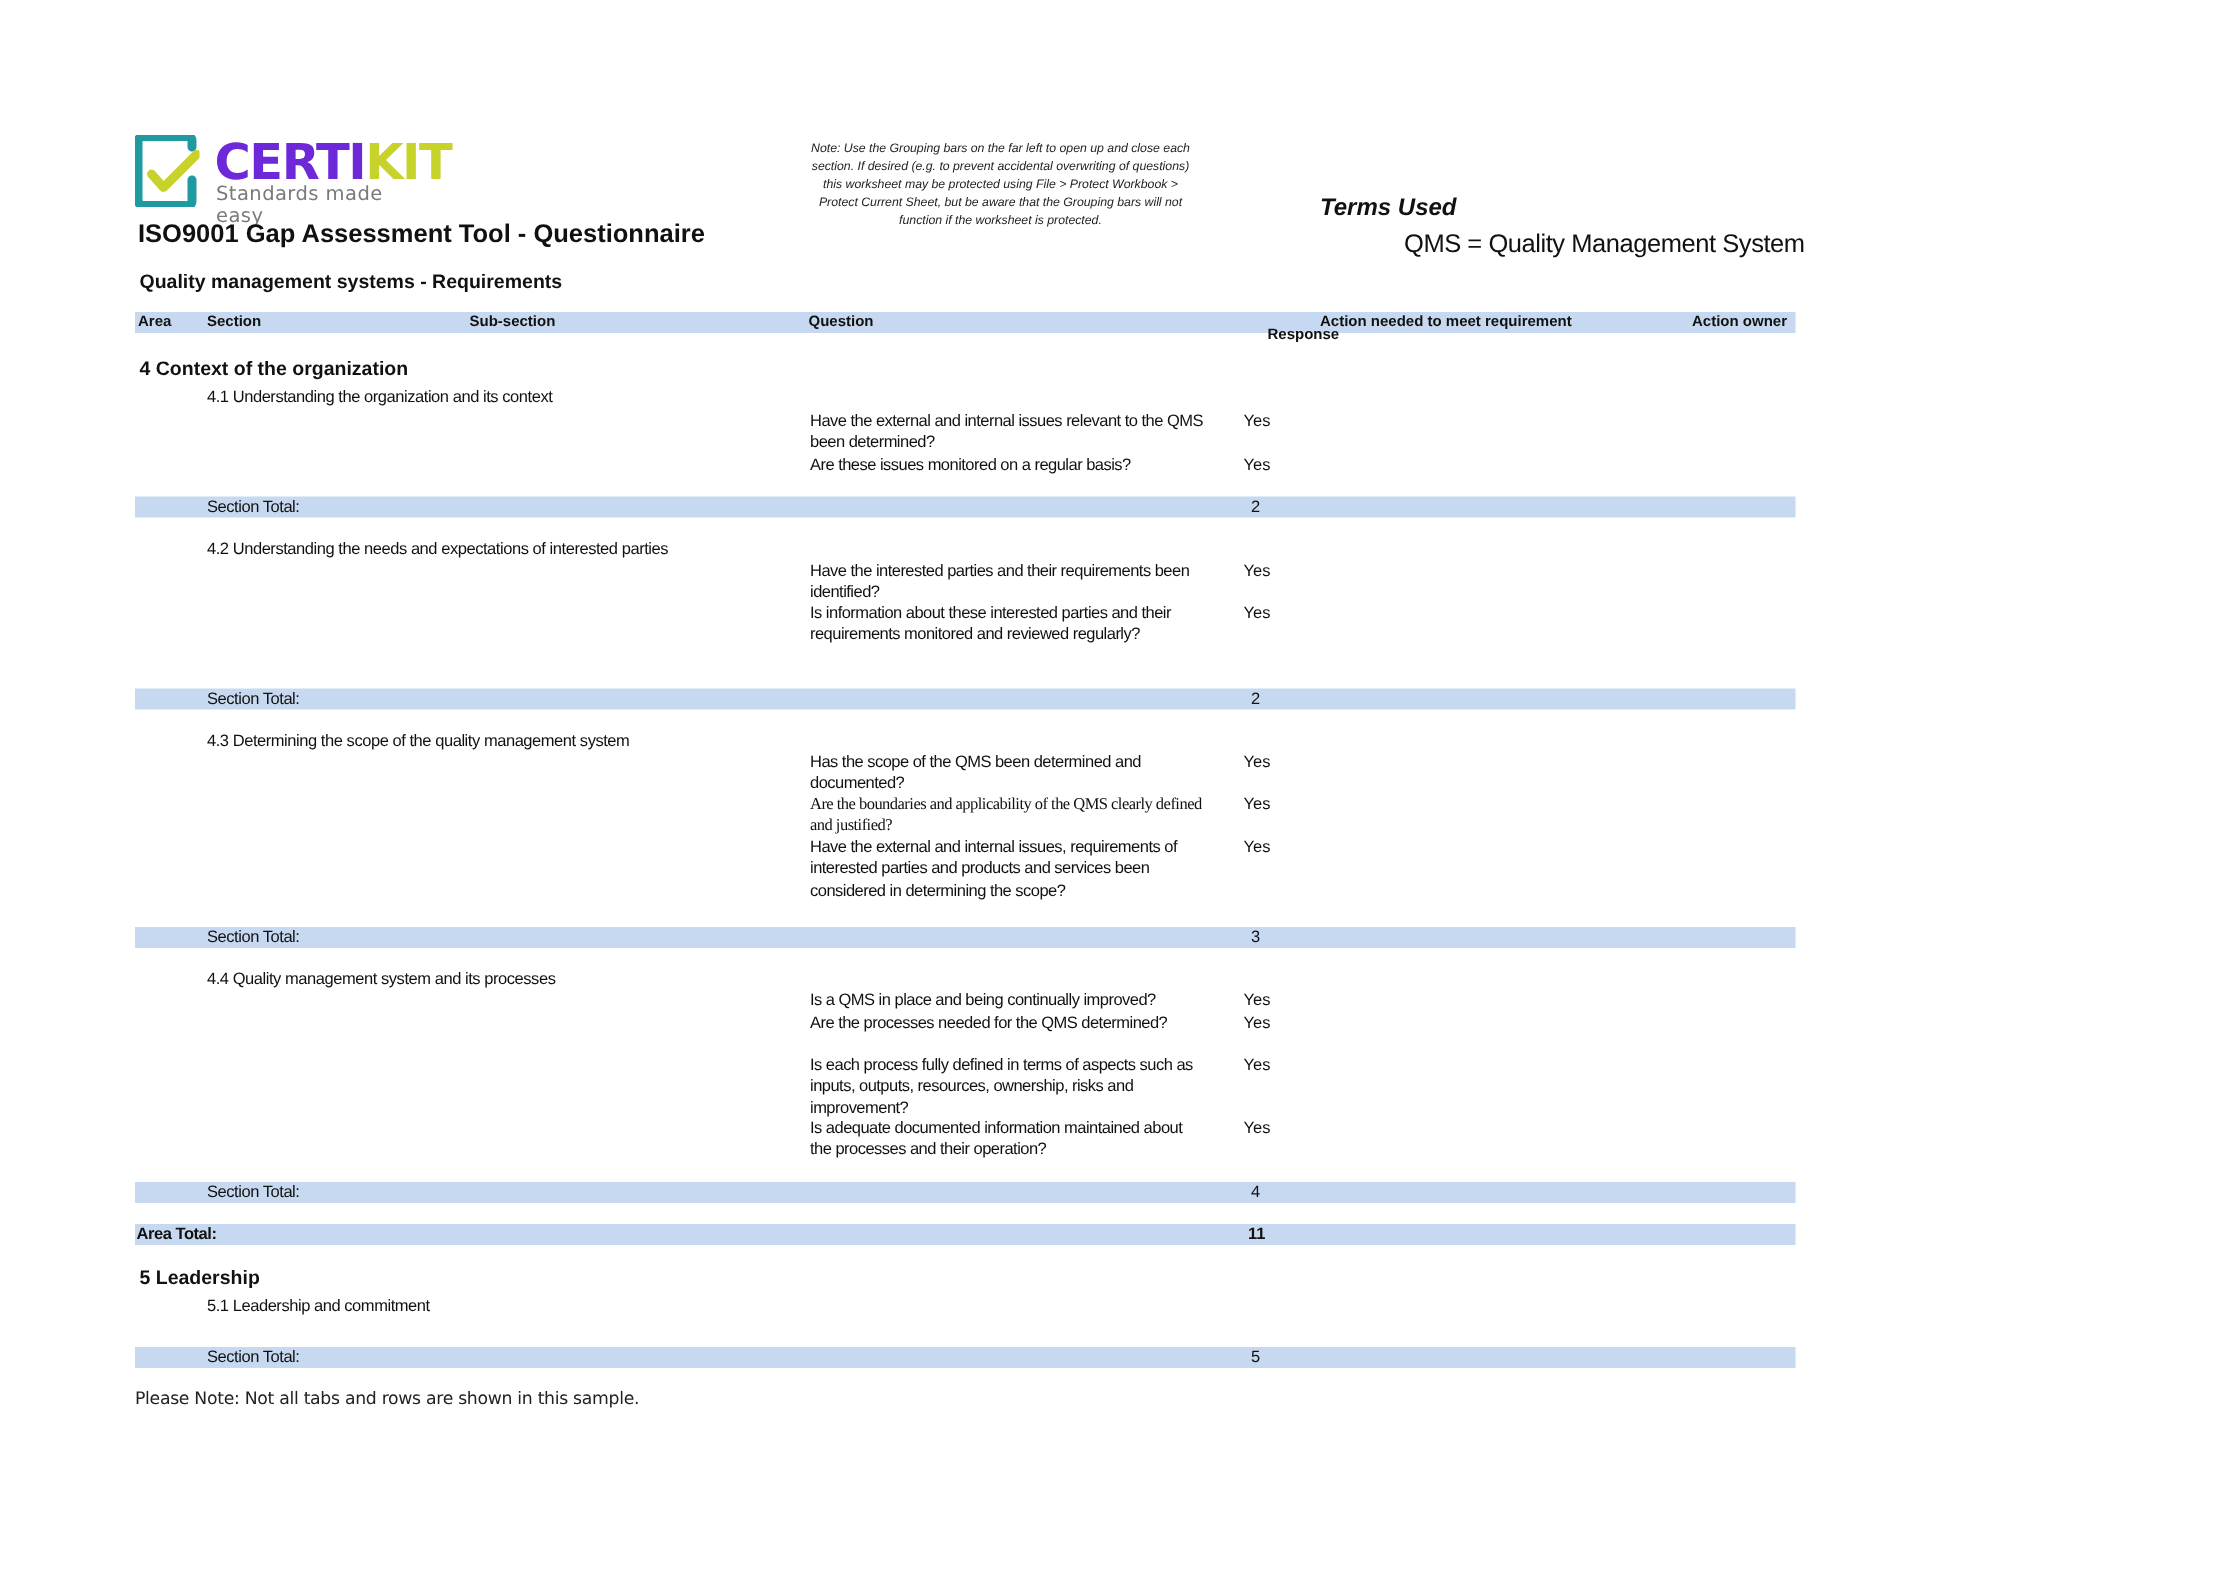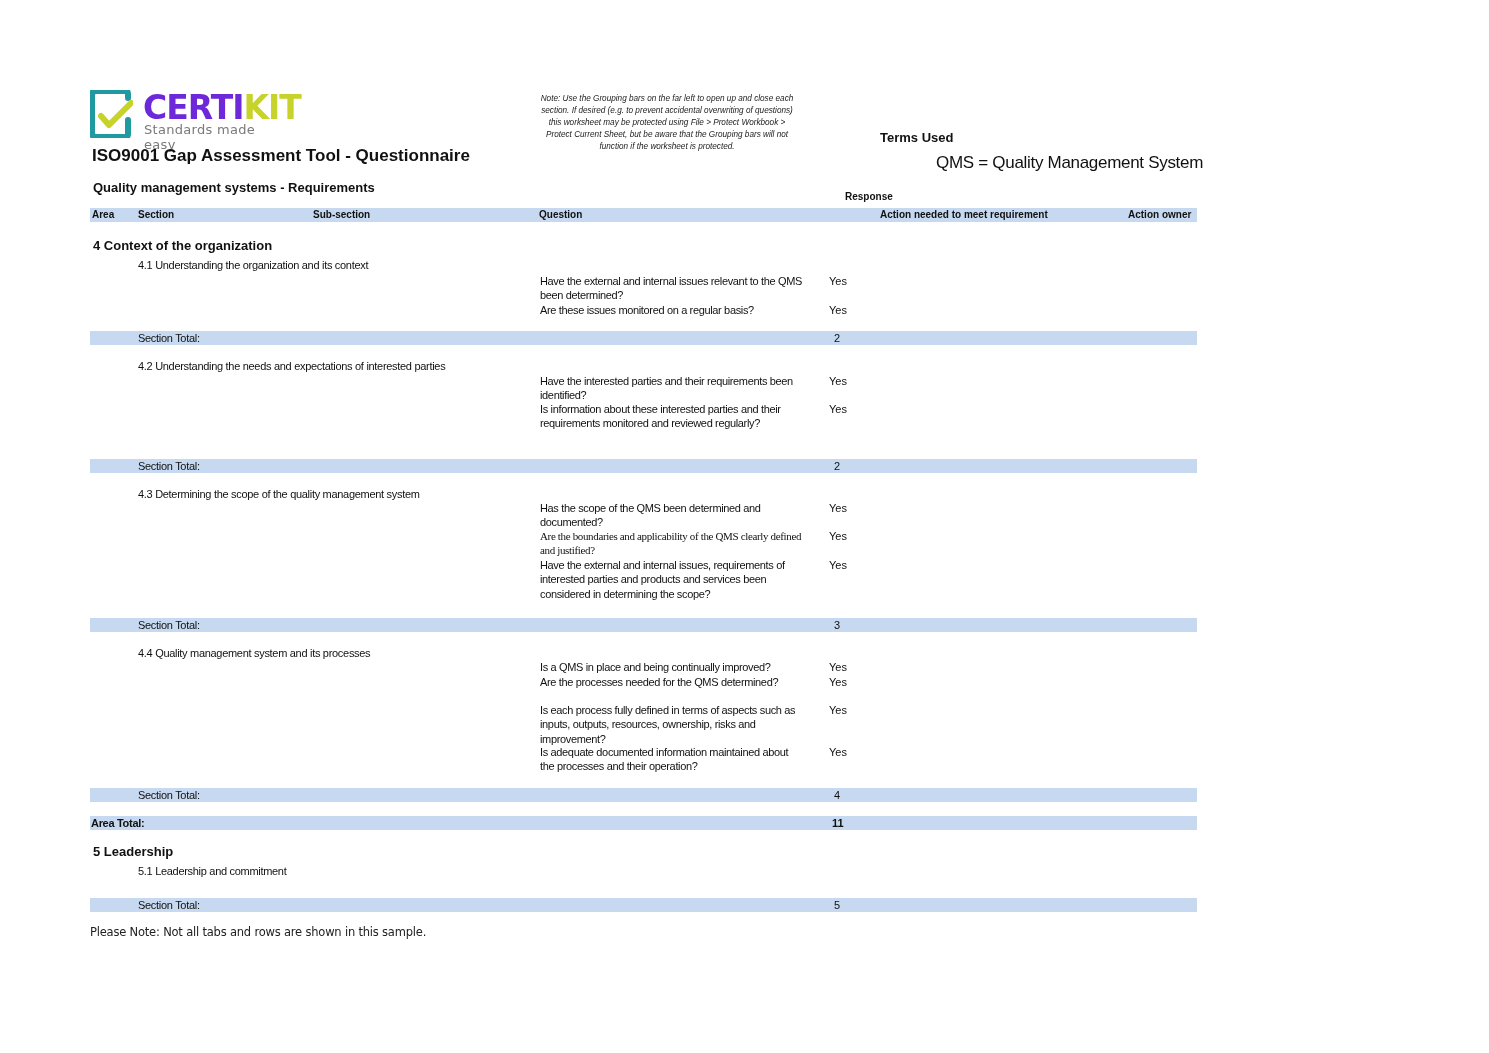--- a/index.html
+++ b/index.html
@@ -11,21 +11,21 @@
     .logo-word { position: absolute; left: 53px; top: 0px; font-family: "DejaVu Sans", sans-serif; font-weight: bold; font-size: 33px; letter-spacing: -1px; line-height: 38px; }
     .logo-word .c1 { color: #6d28d9; }
     .logo-word .c2 { color: #c7d22a; }
     .logo-tag { position: absolute; left: 54px; top: 33px; font-family: "DejaVu Sans", sans-serif; font-size: 13px; color: #7a7a7a; letter-spacing: 0.3px; }
 
     .doc-title { position: absolute; left: 92px; top: 146px; font-size: 17px; font-weight: bold; }
     .doc-subtitle { position: absolute; left: 93px; top: 180px; font-size: 13px; font-weight: bold; }
 
     .note { position: absolute; left: 537px; top: 93px; width: 260px; font-size: 8.2px; font-style: italic; text-align: center; line-height: 12px; color: #222; }
 
-    .terms-title { position: absolute; left: 880px; top: 130px; font-size: 13px; font-weight: bold; }
+    .terms-title { position: absolute; left: 880px; top: 130px; font-size: 16px; font-weight: bold; font-style: italic; }
     .terms-item { position: absolute; left: 916px; top: 153px; font-size: 17px; letter-spacing: -0.3px; margin-left: 20px; }
 
     .band { position: absolute; left: 90px; width: 1107px; background: #c6d9f0; height: 14px; }
     .txt { position: absolute; font-size: 11px; white-space: nowrap; letter-spacing: -0.3px; }
     .hdr { font-weight: bold; font-size: 10px; letter-spacing: 0; }
     .area-title { position: absolute; left: 93px; font-size: 13px; font-weight: bold; }
     .q { position: absolute; left: 540px; width: 262px; font-size: 11px; line-height: 14.3px; white-space: normal; letter-spacing: -0.35px; }
     .resp { position: absolute; left: 829px; font-size: 11px; }
     .num { position: absolute; left: 834px; font-size: 11px; }
     .bold { font-weight: bold; }
@@ -48,21 +48,21 @@
 <div class="note">Note: Use the Grouping bars on the far left to open up and close each section. If desired (e.g. to prevent accidental overwriting of questions) this worksheet may be protected using File &gt; Protect Workbook &gt; Protect Current Sheet, but be aware that the Grouping bars will not function if the worksheet is protected.</div>
 
 <div class="terms-title">Terms Used</div>
 <div class="terms-item">QMS = Quality Management System</div>
 
 <div class="band" style="top:208px;"></div>
 <div class="txt hdr" style="left:92px; top:209px;">Area</div>
 <div class="txt hdr" style="left:138px; top:209px;">Section</div>
 <div class="txt hdr" style="left:313px; top:209px;">Sub-section</div>
 <div class="txt hdr" style="left:539px; top:209px;">Question</div>
-<div class="txt hdr" style="left:813px; top:191px;padding-left:32px;">Response</div>
+<div class="txt hdr" style="left:813px; top:218px;padding-left:32px;">Response</div>
 <div class="txt hdr" style="left:880px; top:209px;">Action needed to meet requirement</div>
 <div class="txt hdr" style="left:1128px; top:209px;">Action owner</div>
 
 <div class="area-title" style="top:238px;">4 Context of the organization</div>
 
 <div class="txt" style="left:138px; top:259px;">4.1 Understanding the organization and its context</div>
 <div class="q" style="top:274px;">Have the external and internal issues relevant to the QMS been determined?</div>
 <div class="resp" style="top:275px;">Yes</div>
 <div class="q" style="top:303px;">Are these issues monitored on a regular basis?</div>
 <div class="resp" style="top:304px;">Yes</div>

